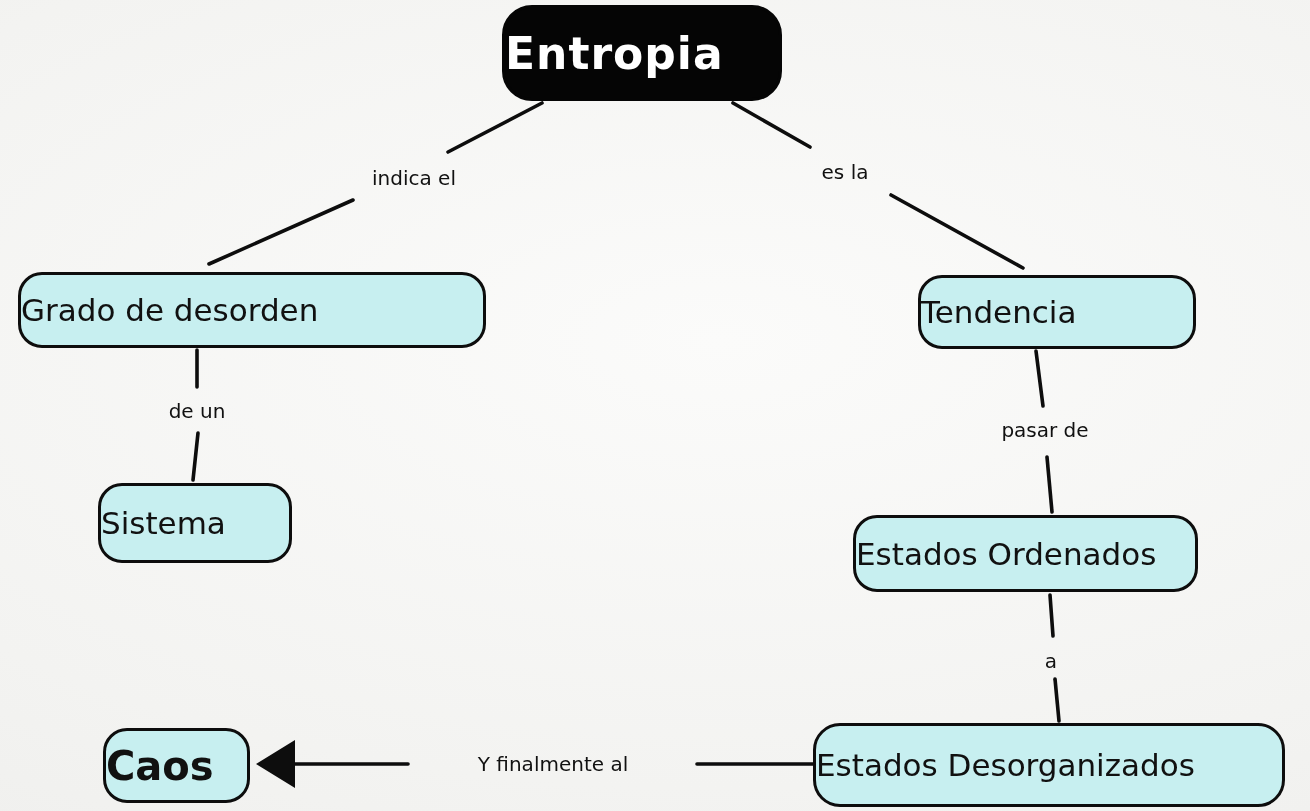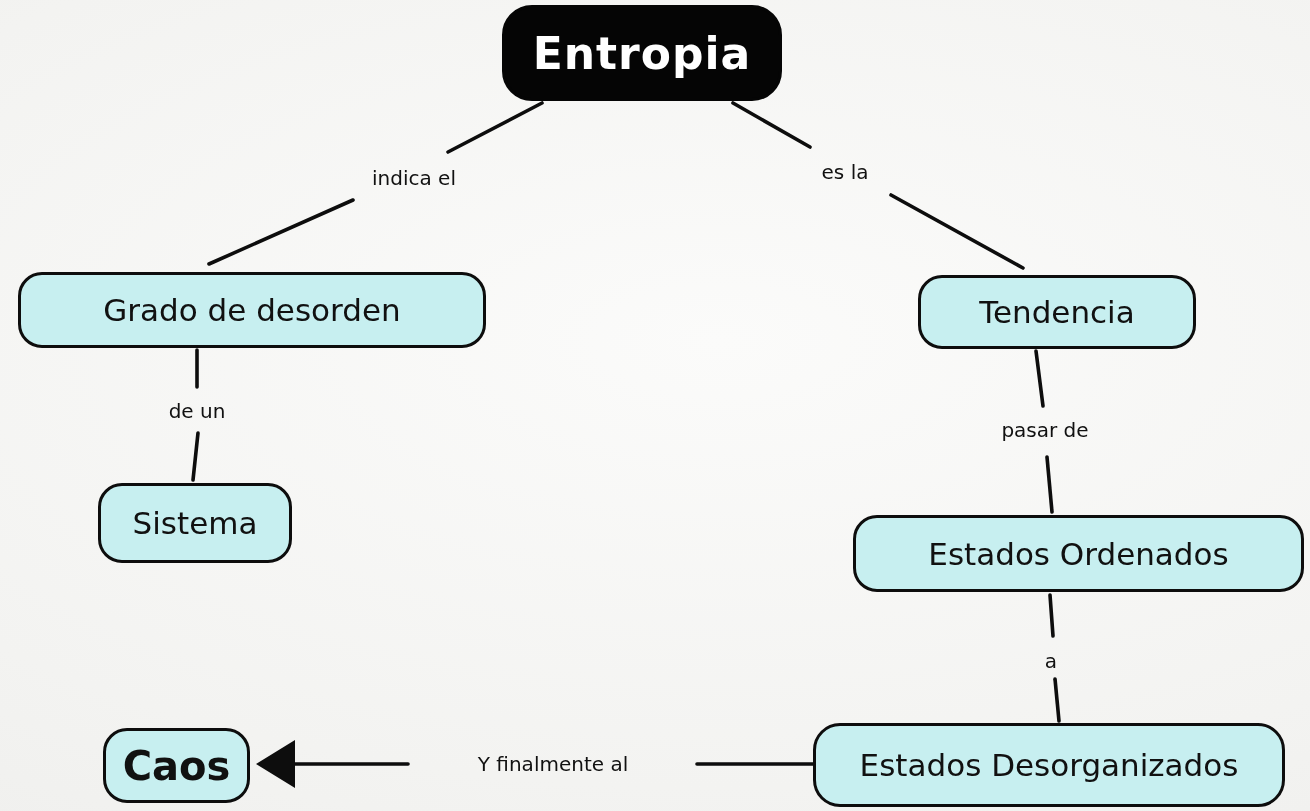--- a/index.html
+++ b/index.html
@@ -25,21 +25,21 @@
     height: 811px;
   }
   .node {
     position: absolute;
     box-sizing: border-box;
     background: #c7eff0;
     border: 3.5px solid #0d0d0d;
     border-radius: 24px;
     display: flex;
     align-items: center;
-    justify-content: center;
+    justify-content: flex-start;
     font-size: 31px;
     color: #111111;
     white-space: nowrap;
   }
   .node.root {
     background: #050505;
     border: 3.5px solid #050505;
     border-radius: 30px;
     color: #ffffff;
     font-weight: bold;
@@ -90,21 +90,21 @@
   </div>
 
   <div class="node" style="left:98px; top:483px; width:194px; height:80px;">
     <span>Sistema</span>
   </div>
 
   <div class="node" style="left:918px; top:275px; width:278px; height:74px;">
     <span>Tendencia</span>
   </div>
 
-  <div class="node" style="left:853px; top:515px; width:451px; height:77px;">
+  <div class="node" style="left:853px; top:515px; width:345px; height:77px;">
     <span>Estados Ordenados</span>
   </div>
 
   <div class="node" style="left:813px; top:723px; width:472px; height:84px; border-radius:27px;">
     <span>Estados Desorganizados</span>
   </div>
 
   <div class="node bold" style="left:103px; top:728px; width:147px; height:75px;">
     <span>Caos</span>
   </div>

